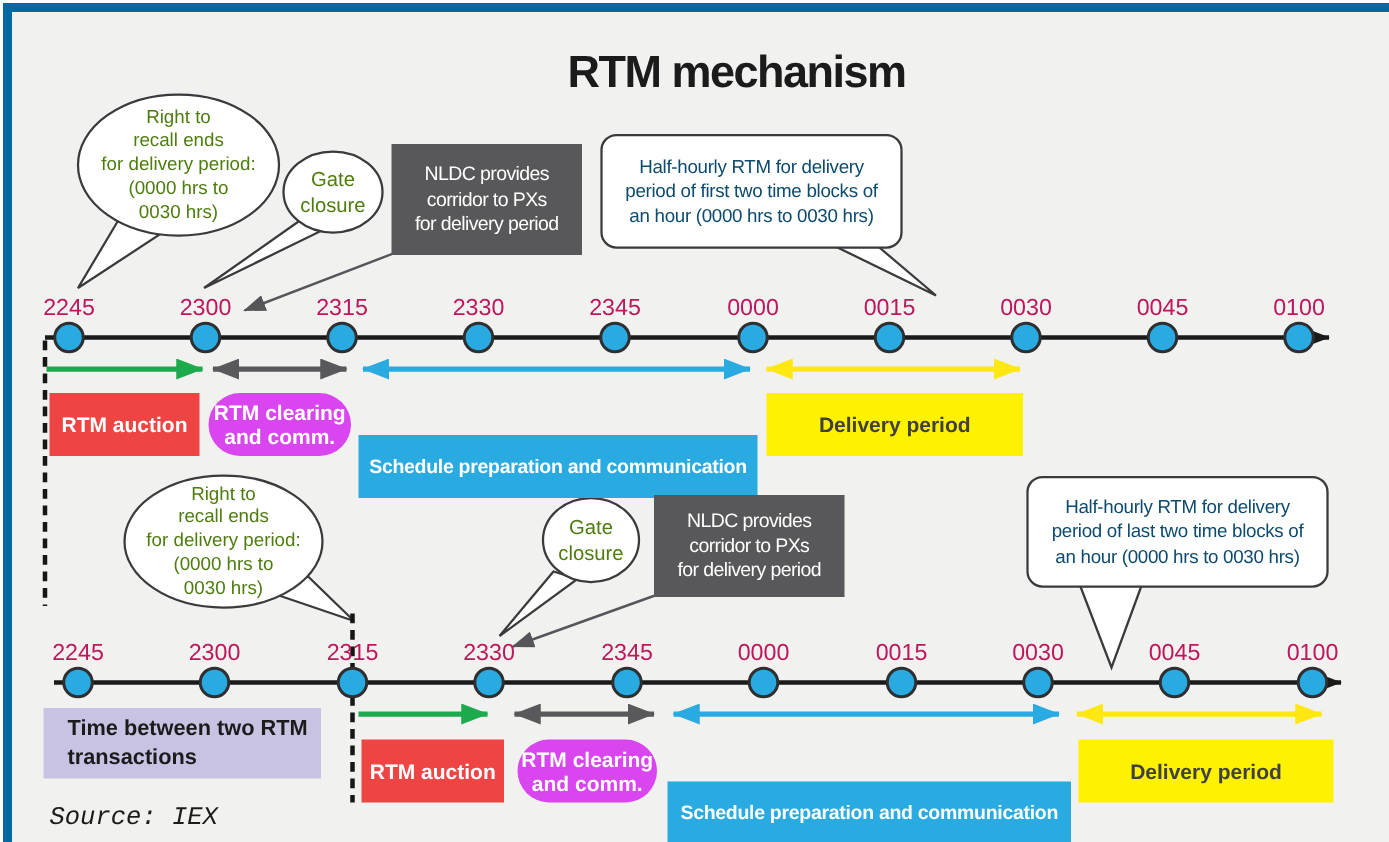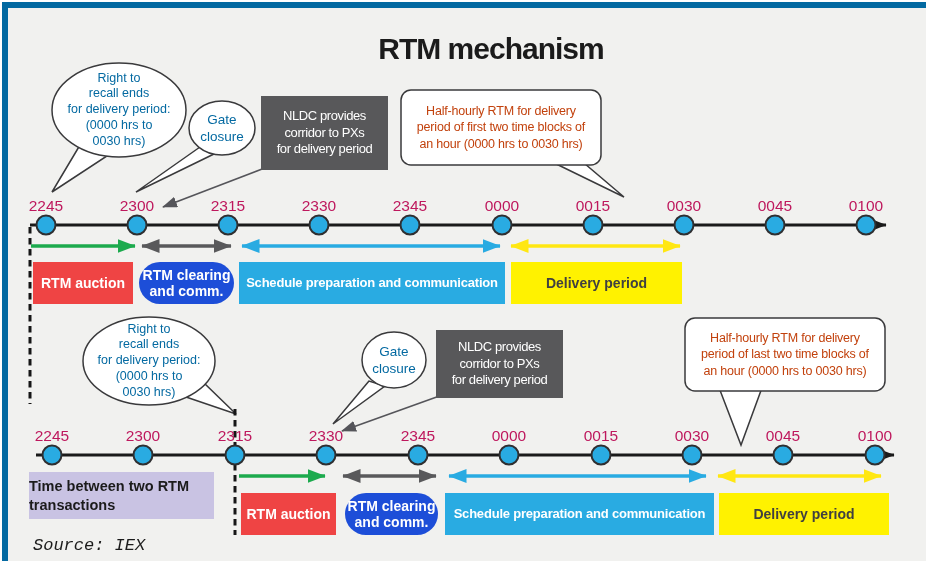--- a/index.html
+++ b/index.html
@@ -4,36 +4,36 @@
 <style>
   html,body{margin:0;padding:0;background:#ffffff;font-family:"Liberation Sans",sans-serif;}
   .frame{position:relative;width:920px;height:555px;margin:2px;border:6px solid #0369a1;
          background:#f1f1ef;overflow:hidden;}
   svg{position:absolute;left:0;top:0;}
   .abs{position:absolute;}
   .title{left:20px;top:24px;width:926px;text-align:center;font-size:30px;font-weight:bold;
          letter-spacing:-1px;color:#1b1b1b;}
   .tick{width:64px;text-align:center;font-size:15.5px;color:#be185d;}
   .bubble-text{display:flex;align-items:center;justify-content:center;text-align:center;
-               white-space:pre-line;font-size:12.5px;line-height:1.26;color:#0369a1;}
+               white-space:pre-line;font-size:12.5px;line-height:1.26;color:#4d7c0f;}
   .callout-light-text{display:flex;align-items:center;justify-content:center;text-align:center;
-               white-space:pre;font-size:12.5px;letter-spacing:-0.2px;line-height:1.32;color:#c2410c;}
+               white-space:pre;font-size:12.5px;letter-spacing:-0.2px;line-height:1.32;color:#0c4a6e;}
   .callout-dark{background:#58585a;color:#ffffff;font-weight:normal;display:flex;align-items:center;
                justify-content:center;text-align:center;white-space:pre;font-size:13px;
                letter-spacing:-0.4px;line-height:1.3;}
   .phase{display:flex;align-items:center;justify-content:center;text-align:center;
          font-weight:bold;font-size:14px;line-height:1.15;color:#ffffff;}
   .phase.small{font-size:13px;letter-spacing:-0.2px;white-space:nowrap;}
   .phase.dark-text{color:#404040;}
   .bg-green{background:#ef4444;}
-  .bg-gray{background:#1d4ed8;border-radius:21px;}
-  .bg-blue{background:#29abe2;}
+  .bg-gray{background:#d946ef;border-radius:21px;}
+  .bg-blue{background:#29abe2;margin-top:28px;}
   .bg-yellow{background:#fff200;}
   .gap-box{background:#c9c3e3;color:#1b1b1b;font-weight:bold;font-size:14.5px;line-height:1.3;
-           display:flex;align-items:center;white-space:pre-line;box-sizing:border-box;}
+           display:flex;align-items:center;white-space:pre-line;padding-left:16px;box-sizing:border-box;}
   .source{font-style:italic;font-size:17px;color:#1b1b1b;}
 </style>
 </head>
 <body>
 
 <div class="frame">
 
   <svg width="922" height="553" viewBox="0 0 922 553">
     <defs>
       <marker id="m-black" markerWidth="6" markerHeight="4.6" refX="5.8" refY="2.3" orient="auto" markerUnits="strokeWidth">

